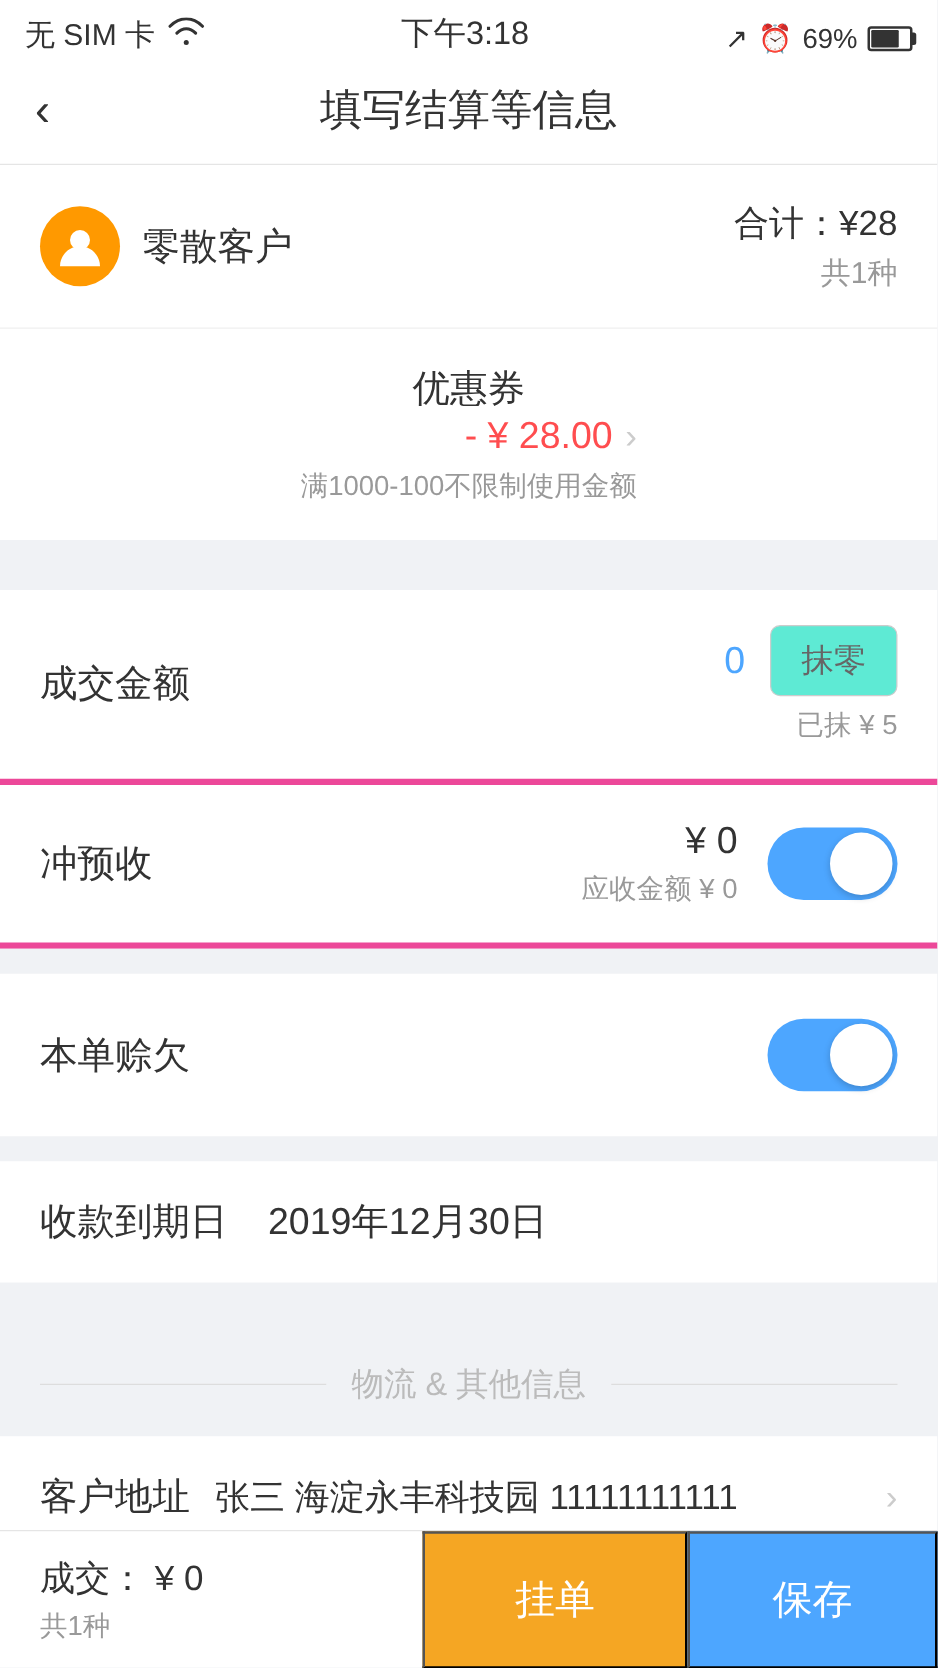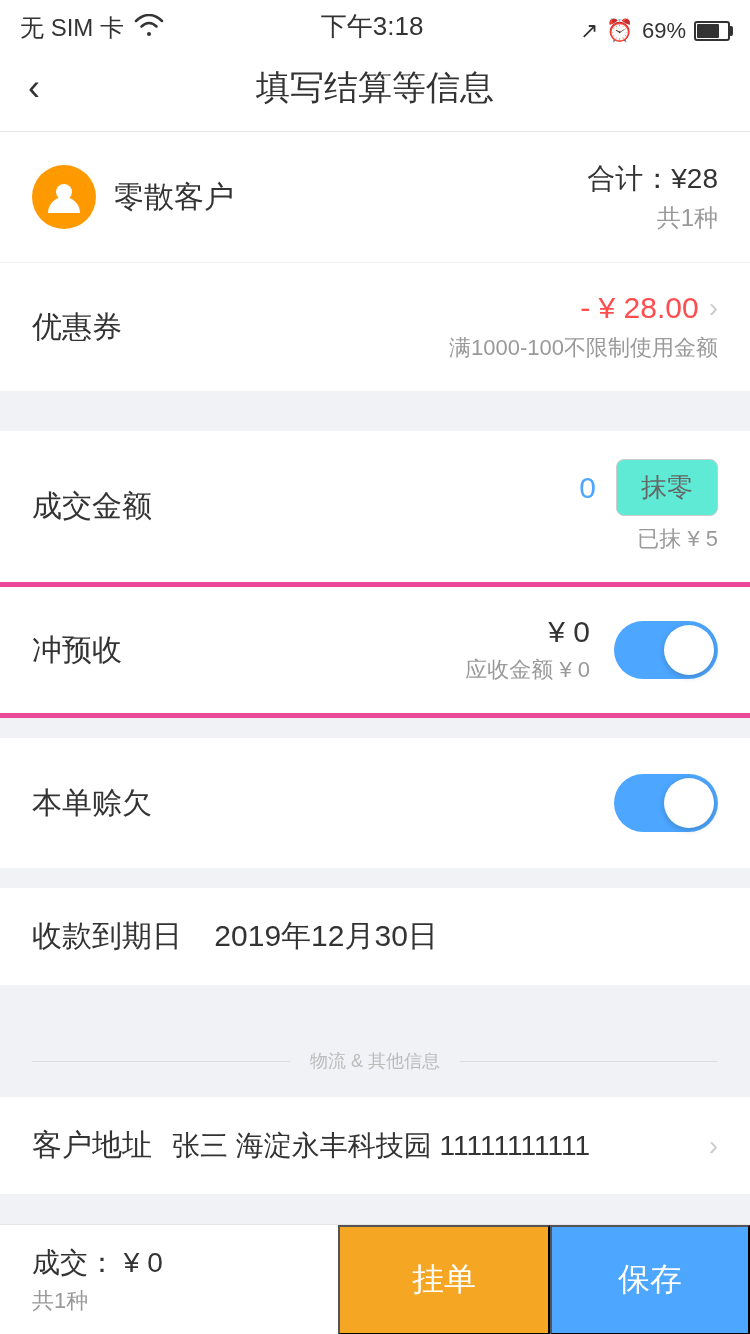--- a/index.html
+++ b/index.html
@@ -93,20 +93,21 @@
     .customer-count { font-size: 24px; color: #999; margin-top: 4px; }
 
     
     .coupon-row {
       background: #fff;
       padding: 28px 32px;
       display: flex;
       align-items: center;
       justify-content: space-between;
       border-top: 1px solid #f0f0f0;
+      flex-direction: column;
     }
     .coupon-label { font-size: 30px; color: #333; }
     .coupon-discount { font-size: 30px; color: #ff4d4f; font-weight: 500; }
     .coupon-desc { font-size: 22px; color: #999; margin-top: 4px; text-align: right; }
     .coupon-chevron { font-size: 28px; color: #ccc; }
 
     
     .section-divider {
       height: 20px;
       background: #f0f2f5;
@@ -185,21 +186,21 @@
       align-items: center;
       justify-content: center;
       gap: 20px;
       margin-bottom: 0;
     }
     .logistics-line {
       flex: 1;
       height: 1px;
       background: #ddd;
     }
-    .logistics-text { font-size: 18px; color: #bbb; }
+    .logistics-text { font-size: 26px; color: #bbb; }
 
     
     .address-section {
       background: #fff;
       padding: 28px 32px;
       display: flex;
       align-items: center;
       justify-content: space-between;
       margin-top: 0;
     }

